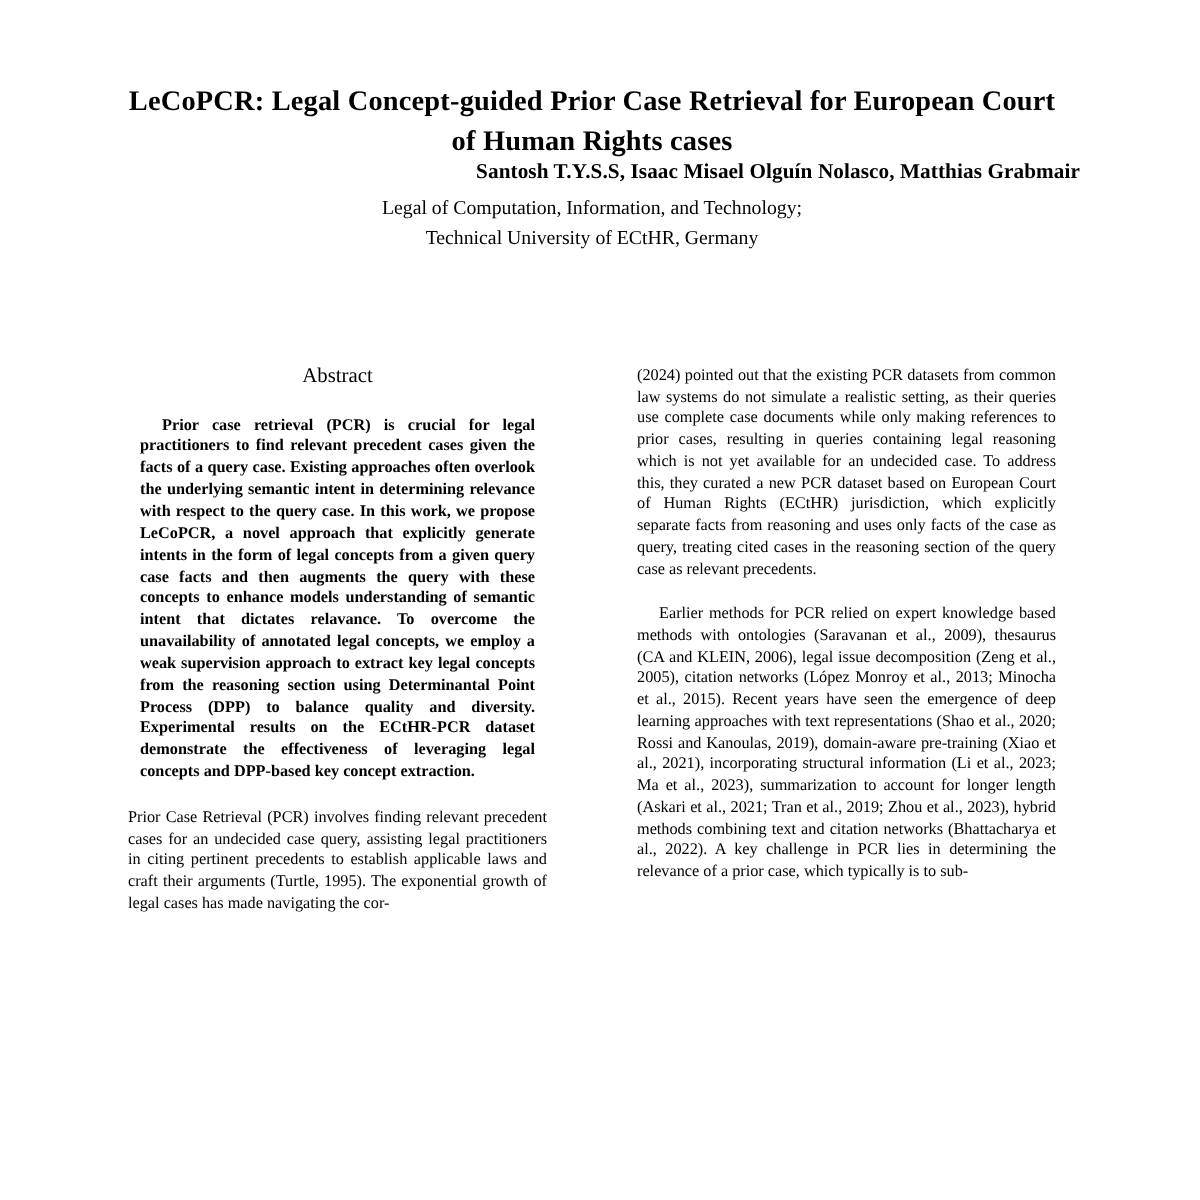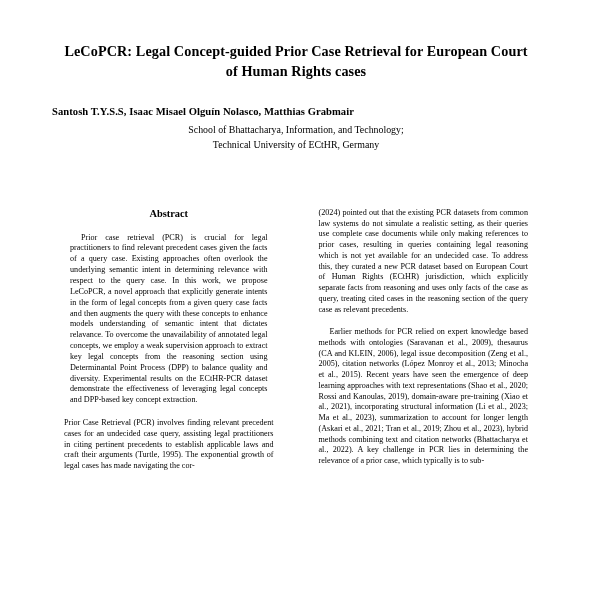--- a/index.html
+++ b/index.html
@@ -23,24 +23,23 @@
   }
   .title {
     text-align: center;
     font-size: 14.2px;
     font-weight: bold;
     line-height: 1.38;
     margin: 0 10px;
     letter-spacing: 0.1px;
   }
   .authors {
-    text-align: left;
+    text-align: right;
     font-size: 10.6px;
     font-weight: bold;
-    margin-top: 25px;
     letter-spacing: 0.05px;
   }
   .affil {
     text-align: center;
     font-size: 9.9px;
     margin-top: 6px;
     line-height: 1.45;
   }
   .columns {
     margin-top: 44px;
@@ -48,36 +47,37 @@
     gap: 21px;
   }
   .col {
     width: 238px;
     font-size: 8.15px;
     line-height: 1.318;
     text-align: justify;
   }
   .section-head {
     font-size: 10.4px;
-    font-weight: bold;
+    font-weight: normal;
     margin: 11px 0 6px 0;
   }
   .section-head.centered {
     text-align: center;
     margin-bottom: 8px;
   }
   .section-head .num {
     display: inline-block;
     min-width: 13px;
   }
   .abstract-body {
     font-size: 8.15px;
     line-height: 1.33;
     text-align: justify;
     padding: 0 6px 0 6px;
+    font-weight: bold;
   }
   p {
     margin: 12px;
   }
   p.indent {
     text-indent: 11px;
   }
   p.gap {
     margin-top: 6px;
   }
@@ -85,21 +85,21 @@
 </head>
 <body>
 
 <div class="page">
 
   <div class="title">LeCoPCR: Legal Concept-guided Prior Case Retrieval for European Court of Human Rights cases</div>
 
   <div class="authors">Santosh T.Y.S.S, Isaac Misael Olguín Nolasco, Matthias Grabmair</div>
 
   <div class="affil">
-    <div>School of Bhattacharya, Information, and Technology;</div>
+    <div>Legal of Computation, Information, and Technology;</div>
     <div>Technical University of ECtHR, Germany</div>
   </div>
 
   <div class="columns">
 
     <div class="col">
       <div class="section-head centered">Abstract</div>
       <div class="abstract-body">
         <p class="indent">Prior case retrieval (PCR) is crucial for legal practitioners to find relevant precedent cases given the facts of a query case. Existing approaches often overlook the underlying semantic intent in determining relevance with respect to the query case. In this work, we propose LeCoPCR, a novel approach that explicitly generate intents in the form of legal concepts from a given query case facts and then augments the query with these concepts to enhance models understanding of semantic intent that dictates relavance. To overcome the unavailability of annotated legal concepts, we employ a weak supervision approach to extract key legal concepts from the reasoning section using Determinantal Point Process (DPP) to balance quality and diversity. Experimental results on the ECtHR-PCR dataset demonstrate the effectiveness of leveraging legal concepts and DPP-based key concept extraction.</p>
       </div>

